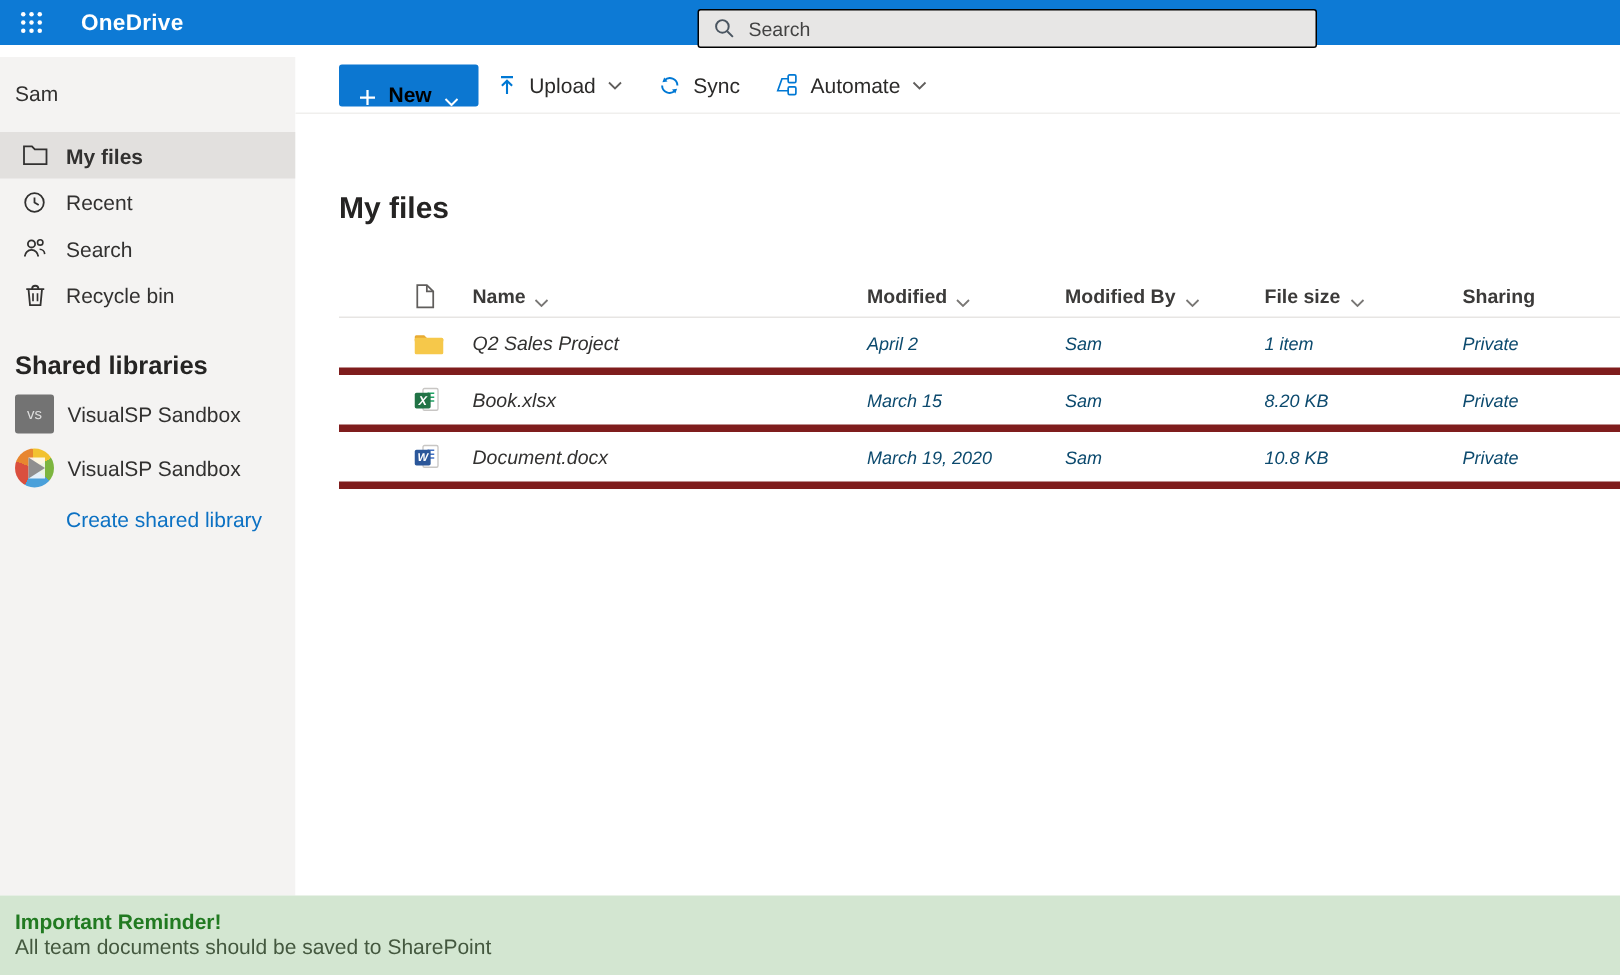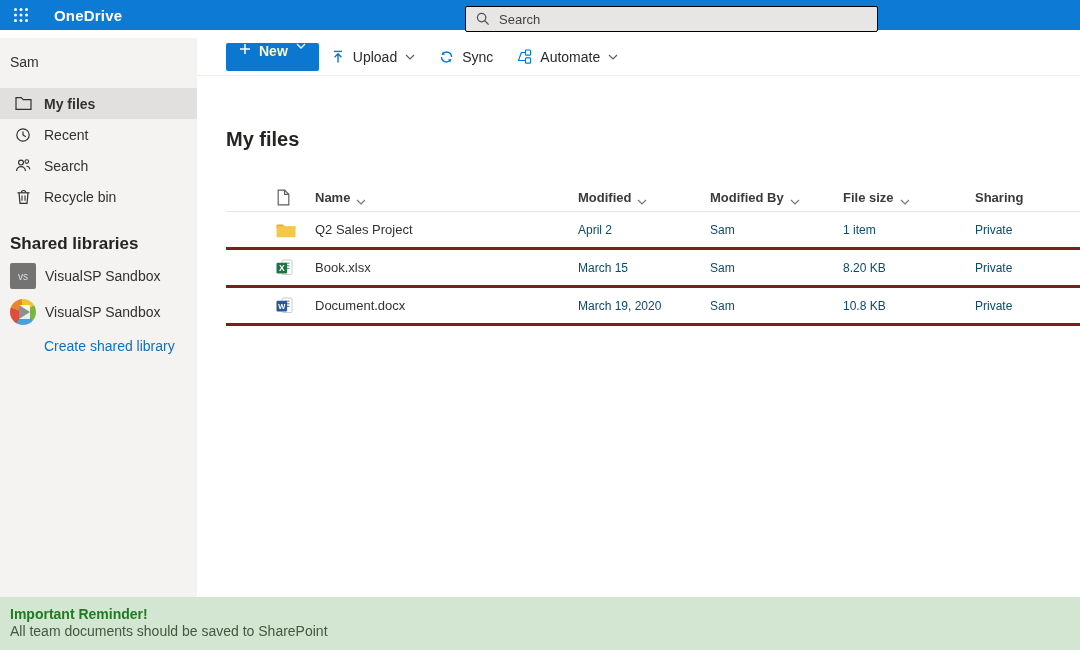--- a/index.html
+++ b/index.html
@@ -28,31 +28,31 @@
   .vs-square { width:26px; height:26px; background:#737373; border-radius:2px; color:#dedede; font-size:10px; display:flex; align-items:center; justify-content:center; }
   .vsp-logo { width:26px; height:26px; border-radius:50%; position:relative;
     background:conic-gradient(from 210deg, #da4f3e 0 22%, #e8862f 22% 40%, #f2c230 40% 58%, #7cb53f 58% 78%, #4aa0da 78% 100%); }
   .vsp-logo::after { content:""; position:absolute; left:9px; top:6px; width:0; height:0;
     border-left:11px solid #8f8f8f; border-top:7px solid rgba(255,255,255,.85); border-bottom:7px solid rgba(255,255,255,.85); }
   .create-link { display:block; margin:12px 0 0 44px; font-size:14px; color:#0c71c3; cursor:pointer; text-decoration:none; }
 
   
   .main { position:absolute; left:197px; top:38px; width:883px; height:559px; background:#fff; }
   .commandbar { height:38px; display:flex; align-items:center; padding-left:29px; border-bottom:1px solid #f0efed; }
-  .new-btn { height:28px; background:#0c77d1; border:none; border-radius:2px; color:#fef9c3; font-size:14px; font-weight:bold; display:flex; align-items:flex-start; gap:8px; padding:0 13px; cursor:pointer; font-family:inherit; }
+  .new-btn { height:28px; background:#0c77d1; border:none; border-radius:2px; color:#000000; font-size:14px; font-weight:bold; display:flex; align-items:flex-end; gap:8px; padding:0 13px; cursor:pointer; font-family:inherit; }
   .cmd { height:28px; background:transparent; border:none; display:flex; align-items:center; gap:8px; font-size:14px; color:#2b2a29; padding:0 12px; cursor:pointer; font-family:inherit; }
   .cmd:first-of-type { margin-left:9px; }
   .page-title { font-size:20px; font-weight:bold; color:#252423; margin:52px 0 0 29px; height:28px; }
 
   .table { margin:28px 0 0 29px; }
   .tgrid { display:grid; grid-template-columns:89px 263px 132px 133px 132px 105px; align-items:center; }
   .thead { height:28px; border-bottom:1px solid #e7e5e3; }
   .th { font-size:13px; font-weight:bold; color:#3b3a39; display:flex; align-items:flex-end; gap:6px; cursor:pointer; }
   .th.icon-col { padding-left:50px; }
-  .tr { height:38px; border-bottom:3px solid #7f1d1d; cursor:pointer; }
+  .tr { height:38px; border-bottom:5px solid #7f1d1d; cursor:pointer;font-style:italic; }
   .td { font-size:13px; color:#323130; }
   .td.icon-cell { padding-left:50px; display:flex; align-items:center; }
   .td.dim { font-size:12px; color:#0c4a6e; }
   .chev { flex:0 0 auto; }
 
   
   .banner { position:absolute; left:0; top:597px; width:1080px; height:54px; background:#d3e6d1; padding:9px 10px 0 10px; }
   .banner-title { font-size:14px; font-weight:bold; color:#217a21; line-height:17px; }
   .banner-message { font-size:14px; color:#44583f; line-height:17px; }
 </style>

